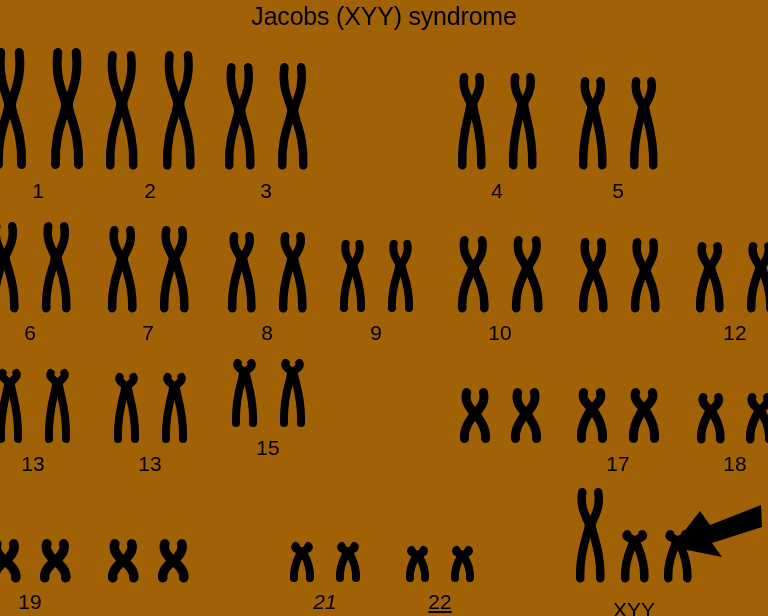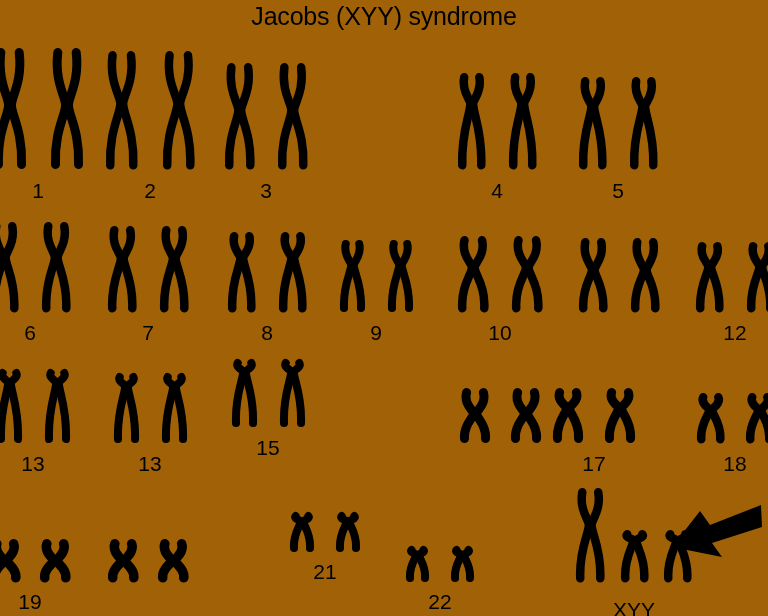--- a/index.html
+++ b/index.html
@@ -271,21 +271,21 @@
           <svg class="chrom-pair-svg" width="32" height="57" viewBox="0 0 32 57">
             <path class="chrom-stroke" d="M 7.6 5.5 C 4.449999999999999 17.138 14.56 23.168599999999998 14.56 26.66 C 14.56 30.7586 4.24 37.838 5.5 51.5" stroke="#000000" stroke-width="9"></path>
             <path class="chrom-stroke" d="M 24.4 5.5 C 27.549999999999997 17.138 17.44 23.168599999999998 17.44 26.66 C 17.44 30.7586 27.76 37.838 26.5 51.5" stroke="#000000" stroke-width="9"></path>
           </svg>
           <svg class="chrom-pair-svg" width="32" height="57" viewBox="0 0 32 57">
             <path class="chrom-stroke" d="M 7.6 5.5 C 4.449999999999999 17.138 14.56 23.168599999999998 14.56 26.66 C 14.56 30.7586 4.24 37.838 5.5 51.5" stroke="#000000" stroke-width="9"></path>
             <path class="chrom-stroke" d="M 24.4 5.5 C 27.549999999999997 17.138 17.44 23.168599999999998 17.44 26.66 C 17.44 30.7586 27.76 37.838 26.5 51.5" stroke="#000000" stroke-width="9"></path>
           </svg>
         </div>
       </div>
-      <div class="chrom-group" style="left: 546px; width: 96px; top: 387px;">
+      <div class="chrom-group" style="left: 570px; width: 96px; top: 387px;">
         <div style="display: flex; align-items: flex-end; justify-content: center; gap: 8px;">
           <svg class="chrom-pair-svg" width="32" height="57" viewBox="0 0 32 57">
             <path class="chrom-stroke" d="M 7.6 5.5 C 4.449999999999999 14.102 14.56 18.5594 14.56 21.14 C 14.56 26.1494 4.24 34.802 5.5 51.5" stroke="#000000" stroke-width="9"></path>
             <path class="chrom-stroke" d="M 24.4 5.5 C 27.549999999999997 14.102 17.44 18.5594 17.44 21.14 C 17.44 26.1494 27.76 34.802 26.5 51.5" stroke="#000000" stroke-width="9"></path>
           </svg>
           <svg class="chrom-pair-svg" width="32" height="57" viewBox="0 0 32 57">
             <path class="chrom-stroke" d="M 7.6 5.5 C 4.449999999999999 14.102 14.56 18.5594 14.56 21.14 C 14.56 26.1494 4.24 34.802 5.5 51.5" stroke="#000000" stroke-width="9"></path>
             <path class="chrom-stroke" d="M 24.4 5.5 C 27.549999999999997 14.102 17.44 18.5594 17.44 21.14 C 17.44 26.1494 27.76 34.802 26.5 51.5" stroke="#000000" stroke-width="9"></path>
           </svg>
         </div>
@@ -322,21 +322,21 @@
           <svg class="chrom-pair-svg" width="32.5" height="45.5" viewBox="0 0 32.5 45.5">
             <path class="chrom-stroke" d="M 7.85 5.75 C 4.699999999999999 15.100000000000001 14.73 19.945 14.73 22.75 C 14.73 25.555 4.49 30.4 5.75 39.75" stroke="#000000" stroke-width="9.5"></path>
             <path class="chrom-stroke" d="M 24.65 5.75 C 27.799999999999997 15.100000000000001 17.77 19.945 17.77 22.75 C 17.77 25.555 28.01 30.4 26.75 39.75" stroke="#000000" stroke-width="9.5"></path>
           </svg>
           <svg class="chrom-pair-svg" width="32.5" height="45.5" viewBox="0 0 32.5 45.5">
             <path class="chrom-stroke" d="M 7.85 5.75 C 4.699999999999999 15.100000000000001 14.73 19.945 14.73 22.75 C 14.73 25.555 4.49 30.4 5.75 39.75" stroke="#000000" stroke-width="9.5"></path>
             <path class="chrom-stroke" d="M 24.65 5.75 C 27.799999999999997 15.100000000000001 17.77 19.945 17.77 22.75 C 17.77 25.555 28.01 30.4 26.75 39.75" stroke="#000000" stroke-width="9.5"></path>
           </svg>
         </div>
       </div>
-      <div class="chrom-group" style="left: 283px; width: 84px; top: 511px;">
+      <div class="chrom-group" style="left: 283px; width: 84px; top: 541px; font-style: italic;">
         <div style="display: flex; align-items: flex-end; justify-content: center; gap: 8px;">
           <svg class="chrom-pair-svg" width="26" height="42" viewBox="0 0 26 42">
             <path class="chrom-stroke" d="M 6.6 5 C 4.199999999999999 7.816000000000001 11.72 9.275200000000002 11.72 10.120000000000001 C 11.72 14.555200000000001 4.04 22.216 5 37" stroke="#000000" stroke-width="8"></path>
             <path class="chrom-stroke" d="M 19.4 5 C 21.799999999999997 7.816000000000001 14.28 9.275200000000002 14.28 10.120000000000001 C 14.28 14.555200000000001 21.96 22.216 21 37" stroke="#000000" stroke-width="8"></path>
           </svg>
           <svg class="chrom-pair-svg" width="26" height="42" viewBox="0 0 26 42">
             <path class="chrom-stroke" d="M 6.6 5 C 4.199999999999999 7.816000000000001 11.72 9.275200000000002 11.72 10.120000000000001 C 11.72 14.555200000000001 4.04 22.216 5 37" stroke="#000000" stroke-width="8"></path>
             <path class="chrom-stroke" d="M 19.4 5 C 21.799999999999997 7.816000000000001 14.28 9.275200000000002 14.28 10.120000000000001 C 14.28 14.555200000000001 21.96 22.216 21 37" stroke="#000000" stroke-width="8"></path>
           </svg>
         </div>
@@ -346,21 +346,21 @@
         <div style="display: flex; align-items: flex-end; justify-content: center; gap: 8px;">
           <svg class="chrom-pair-svg" width="25" height="38" viewBox="0 0 25 38">
             <path class="chrom-stroke" d="M 6.5 5 C 4.25 7.464 11.22 8.7408 11.22 9.48 C 11.22 13.360800000000001 4.1 20.064 5 33" stroke="#000000" stroke-width="8"></path>
             <path class="chrom-stroke" d="M 18.5 5 C 20.75 7.464 13.78 8.7408 13.78 9.48 C 13.78 13.360800000000001 20.9 20.064 20 33" stroke="#000000" stroke-width="8"></path>
           </svg>
           <svg class="chrom-pair-svg" width="25" height="38" viewBox="0 0 25 38">
             <path class="chrom-stroke" d="M 6.5 5 C 4.25 7.464 11.22 8.7408 11.22 9.48 C 11.22 13.360800000000001 4.1 20.064 5 33" stroke="#000000" stroke-width="8"></path>
             <path class="chrom-stroke" d="M 18.5 5 C 20.75 7.464 13.78 8.7408 13.78 9.48 C 13.78 13.360800000000001 20.9 20.064 20 33" stroke="#000000" stroke-width="8"></path>
           </svg>
         </div>
-        <span class="chrom-label" style="margin-top: 8px;">22</span>
+        <span class="chrom-label" style="margin-top: 8px; text-decoration: underline;">22</span>
       </div>
       <div class="chrom-group" style="left: 571.25px; width: 125.5px; top: 486.5px;">
         <div style="display: flex; align-items: flex-end; justify-content: center; gap: 6px;">
           <svg class="chrom-pair-svg" width="30.5" height="96.5" viewBox="0 0 30.5 96.5">
             <path class="chrom-stroke" d="M 7.25 5.25 C 4.25 23.224 13.89 32.5378 13.89 37.93 C 13.89 46.7278 4.05 61.92399999999999 5.25 91.25" stroke="#000000" stroke-width="8.5"></path>
             <path class="chrom-stroke" d="M 23.25 5.25 C 26.25 23.224 16.61 32.5378 16.61 37.93 C 16.61 46.7278 26.45 61.92399999999999 25.25 91.25" stroke="#000000" stroke-width="8.5"></path>
           </svg>
           <svg class="chrom-pair-svg" width="29.5" height="54.5" viewBox="0 0 29.5 54.5">
             <path class="chrom-stroke" d="M 7.1499999999999995 5.25 C 4.299999999999999 8.396 13.39 10.026200000000001 13.39 10.97 C 13.39 17.2862 4.11 28.195999999999998 5.25 49.25" stroke="#000000" stroke-width="8.5"></path>
             <path class="chrom-stroke" d="M 22.35 5.25 C 25.200000000000003 8.396 16.11 10.026200000000001 16.11 10.97 C 16.11 17.2862 25.39 28.195999999999998 24.25 49.25" stroke="#000000" stroke-width="8.5"></path>

